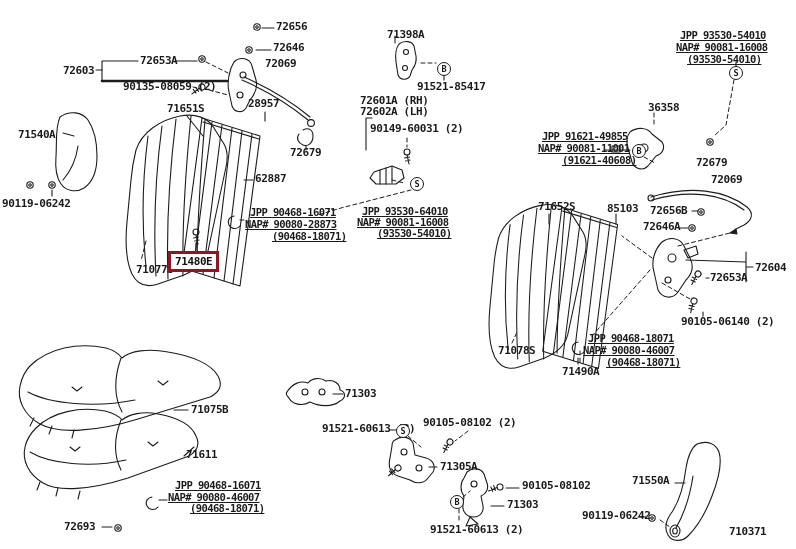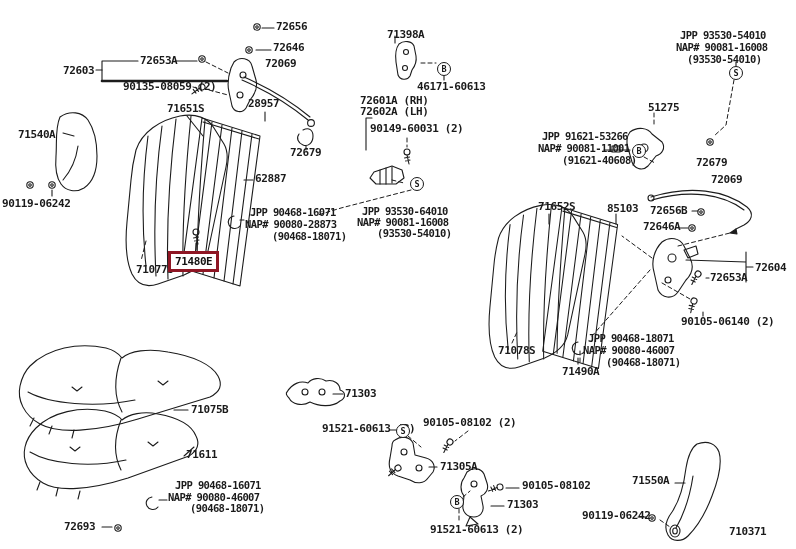--- a/index.html
+++ b/index.html
@@ -2,21 +2,21 @@
 <html><head>
 <meta charset="utf-8">
 <style>
   html,body{margin:0;padding:0;background:#fff;}
   #stage{position:relative;width:796px;height:549px;background:#ffffff;overflow:hidden;
          font-family:"DejaVu Sans Mono",monospace;}
   svg{position:absolute;left:0;top:0;}
   .lbl{position:absolute;font:bold 11px "DejaVu Sans Mono",monospace;color:#1a1a1a;
        letter-spacing:-0.4px;white-space:nowrap;line-height:11px;}
   .jpp{position:absolute;font:bold 10.5px "DejaVu Sans Mono",monospace;color:#1a1a1a;
-       letter-spacing:-0.6px;white-space:nowrap;line-height:10.5px;}
+       letter-spacing:-0.6px;white-space:nowrap;line-height:10.5px;text-decoration:underline;}
   .sym{position:absolute;width:12px;height:12px;border:1.4px solid #1a1a1a;border-radius:50%;
        font:bold 8.5px "DejaVu Sans Mono",monospace;color:#1a1a1a;display:flex;
        align-items:center;justify-content:center;background:#fff;}
   .hlbox{position:absolute;border:3px solid #8e1624;background:#fff;padding:1px 4px;
          font:bold 11px "DejaVu Sans Mono",monospace;color:#111;letter-spacing:-0.4px;}
 </style>
 </head>
 <body>
 
 <div id="stage">
@@ -236,25 +236,25 @@
 <div class="lbl" style="left:123px;top:81px">90135-08059 (2)</div>
 <div class="lbl" style="left:248px;top:98px">28957</div>
 <div class="lbl" style="left:167px;top:103px">71651S</div>
 <div class="lbl" style="left:18px;top:129px">71540A</div>
 <div class="lbl" style="left:290px;top:147px">72679</div>
 <div class="lbl" style="left:255px;top:173px">62887</div>
 <div class="lbl" style="left:2px;top:198px">90119-06242</div>
 <div class="lbl" style="left:136px;top:264px">71077S</div>
 <div class="hlbox" style="left:168px;top:251px">71480E</div>
 <div class="lbl" style="left:387px;top:29px">71398A</div>
-<div class="lbl" style="left:417px;top:81px">46171-60613</div>
+<div class="lbl" style="left:417px;top:81px">91521-85417</div>
 <div class="lbl" style="left:360px;top:95px">72601A (RH)</div>
 <div class="lbl" style="left:360px;top:106px">72602A (LH)</div>
 <div class="lbl" style="left:370px;top:123px">90149-60031 (2)</div>
-<div class="lbl" style="left:648px;top:102px">51275</div>
+<div class="lbl" style="left:648px;top:102px">36358</div>
 <div class="lbl" style="left:696px;top:157px">72679</div>
 <div class="lbl" style="left:711px;top:174px">72069</div>
 <div class="lbl" style="left:538px;top:201px">71652S</div>
 <div class="lbl" style="left:607px;top:203px">85103</div>
 <div class="lbl" style="left:650px;top:205px">72656B</div>
 <div class="lbl" style="left:643px;top:221px">72646A</div>
 <div class="lbl" style="left:755px;top:262px">72604</div>
 <div class="lbl" style="left:710px;top:272px">72653A</div>
 <div class="lbl" style="left:681px;top:316px">90105-06140 (2)</div>
 <div class="lbl" style="left:498px;top:345px">71078S</div>
@@ -278,21 +278,21 @@
 <div class="jpp" style="left:272px;top:231px">(90468-18071)</div>
 
 <div class="jpp" style="left:362px;top:206px">JPP  93530-64010</div>
 <div class="jpp" style="left:357px;top:217px">NAP# 90081-16008</div>
 <div class="jpp" style="left:377px;top:228px">(93530-54010)</div>
 
 <div class="jpp" style="left:680px;top:30px">JPP  93530-54010</div>
 <div class="jpp" style="left:676px;top:42px">NAP# 90081-16008</div>
 <div class="jpp" style="left:687px;top:54px">(93530-54010)</div>
 
-<div class="jpp" style="left:542px;top:131px">JPP  91621-53266</div>
+<div class="jpp" style="left:542px;top:131px">JPP  91621-49855</div>
 <div class="jpp" style="left:538px;top:143px">NAP# 90081-11001</div>
 <div class="jpp" style="left:562px;top:155px">(91621-40608)</div>
 
 <div class="jpp" style="left:588px;top:333px">JPP  90468-18071</div>
 <div class="jpp" style="left:583px;top:345px">NAP# 90080-46007</div>
 <div class="jpp" style="left:606px;top:357px">(90468-18071)</div>
 
 <div class="jpp" style="left:175px;top:480px">JPP  90468-16071</div>
 <div class="jpp" style="left:168px;top:492px">NAP# 90080-46007</div>
 <div class="jpp" style="left:190px;top:503px">(90468-18071)</div>

